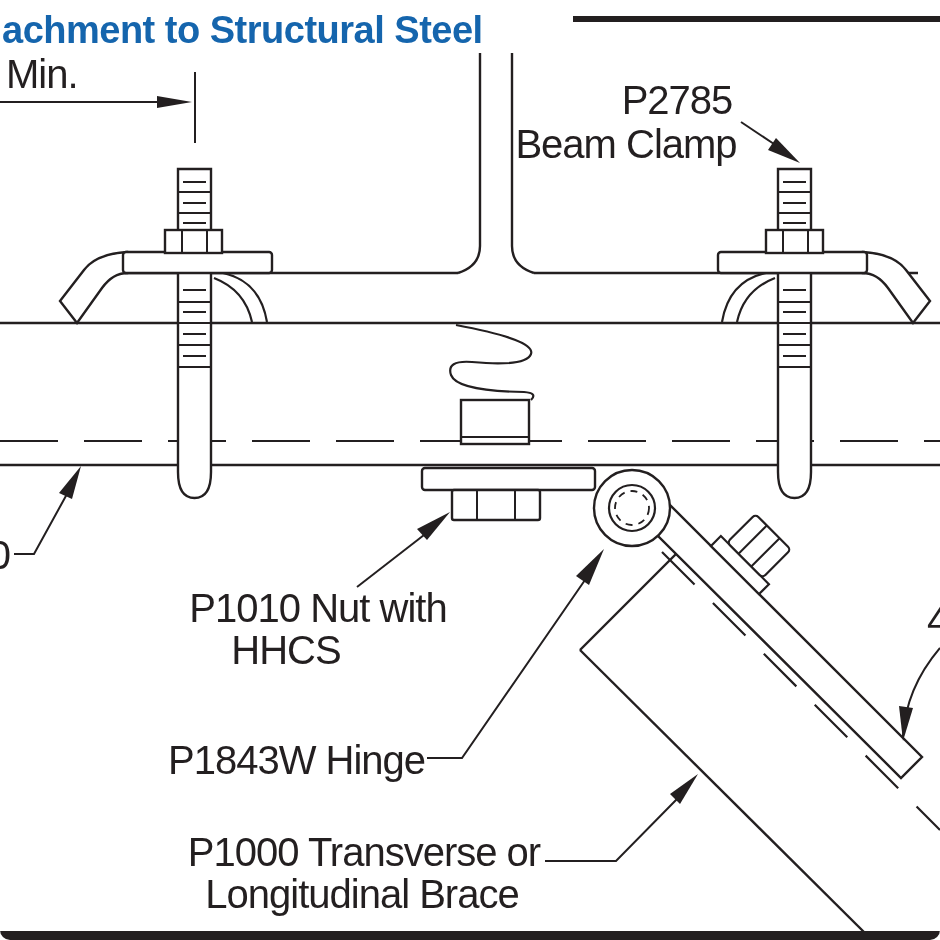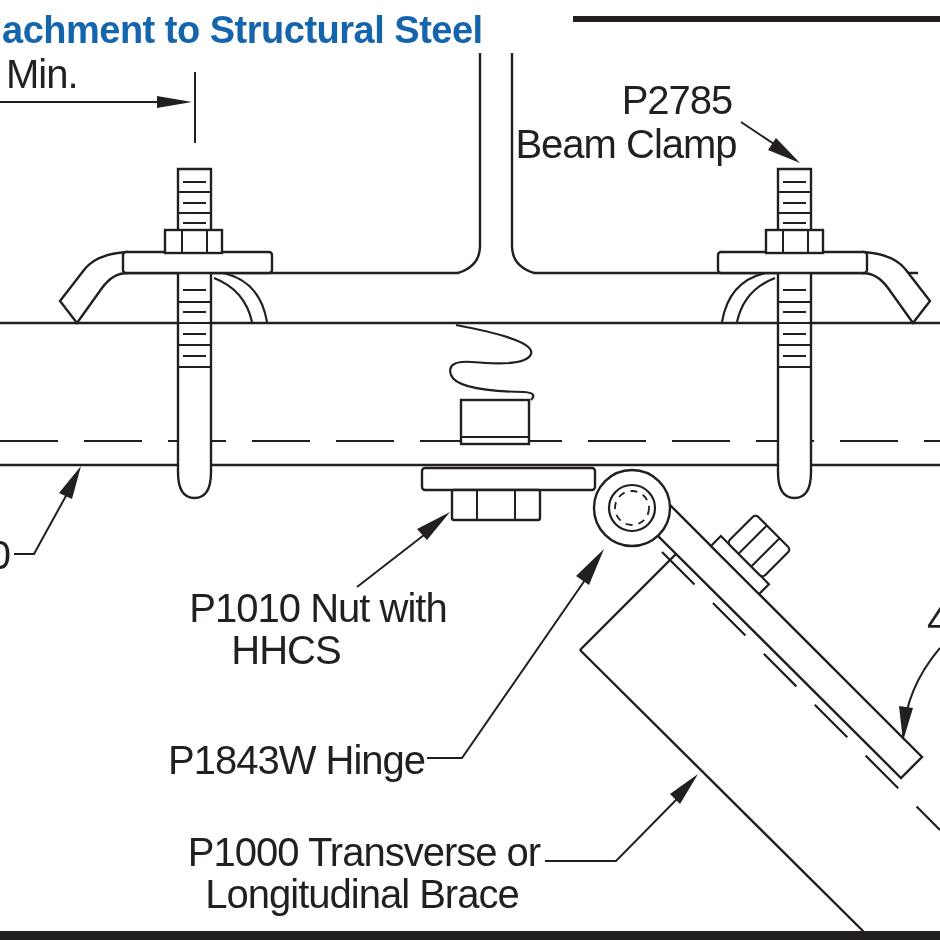--- a/index.html
+++ b/index.html
@@ -1,18 +1,18 @@
 <!DOCTYPE html>
 <html><head>
 <meta charset="utf-8">
 <style>
   html,body { margin:0; padding:0; background:#ffffff; }
   .stage {
     position:relative; width:940px; height:940px; background:#ffffff;
-    font-family:"Liberation Sans", sans-serif; overflow:hidden;
+    font-family:"Liberation Sans", sans-serif; overflow:hidden;border-radius:10px;
   }
   svg { display:block; }
   text {
     font-family:"Liberation Sans", sans-serif;
     fill:#231f20;
     letter-spacing:-1px;
   }
   .lbl { font-size:40px; }
   .title-txt { font-size:38px; font-weight:bold; fill:#1565ad; letter-spacing:-0.5px; }
 </style>

